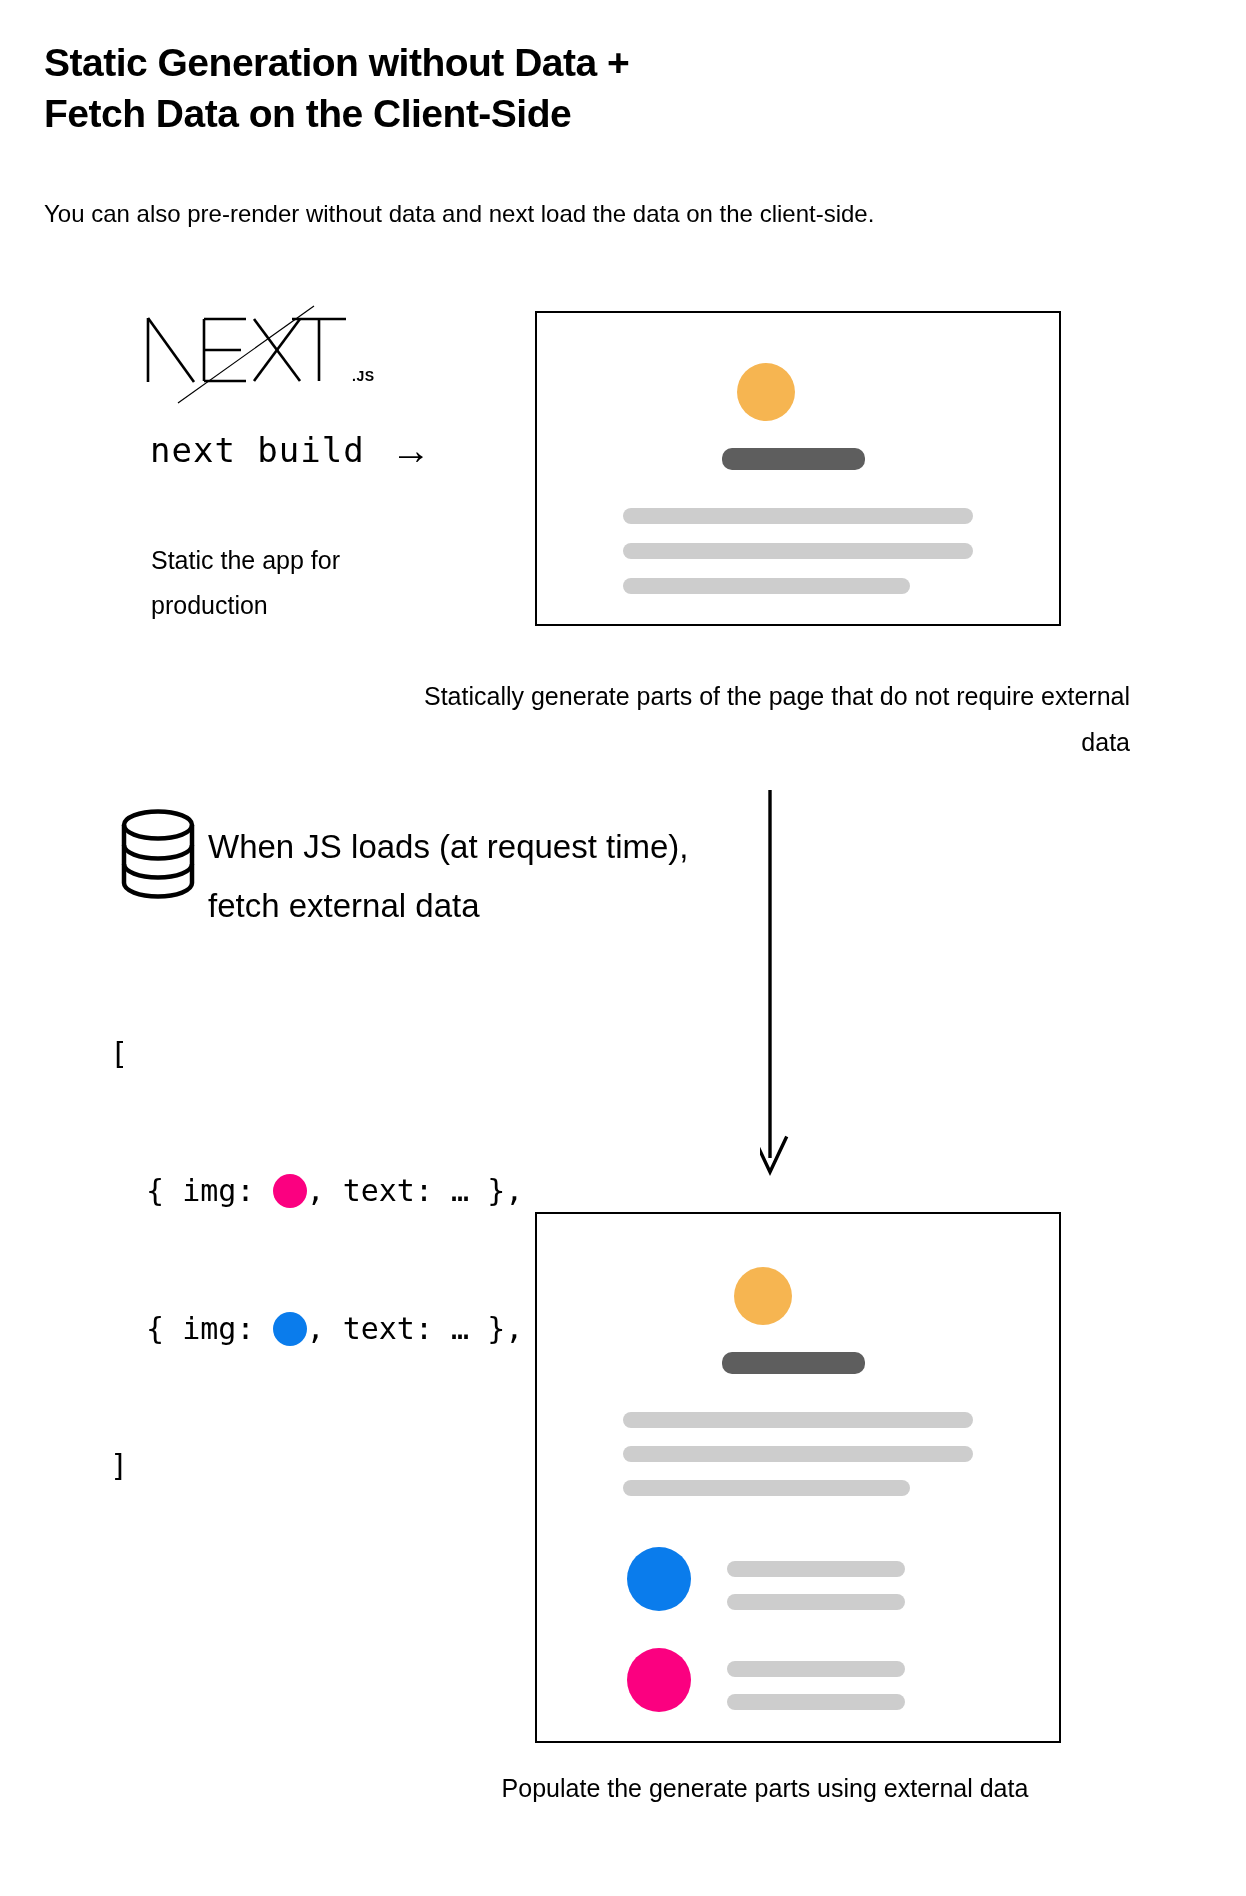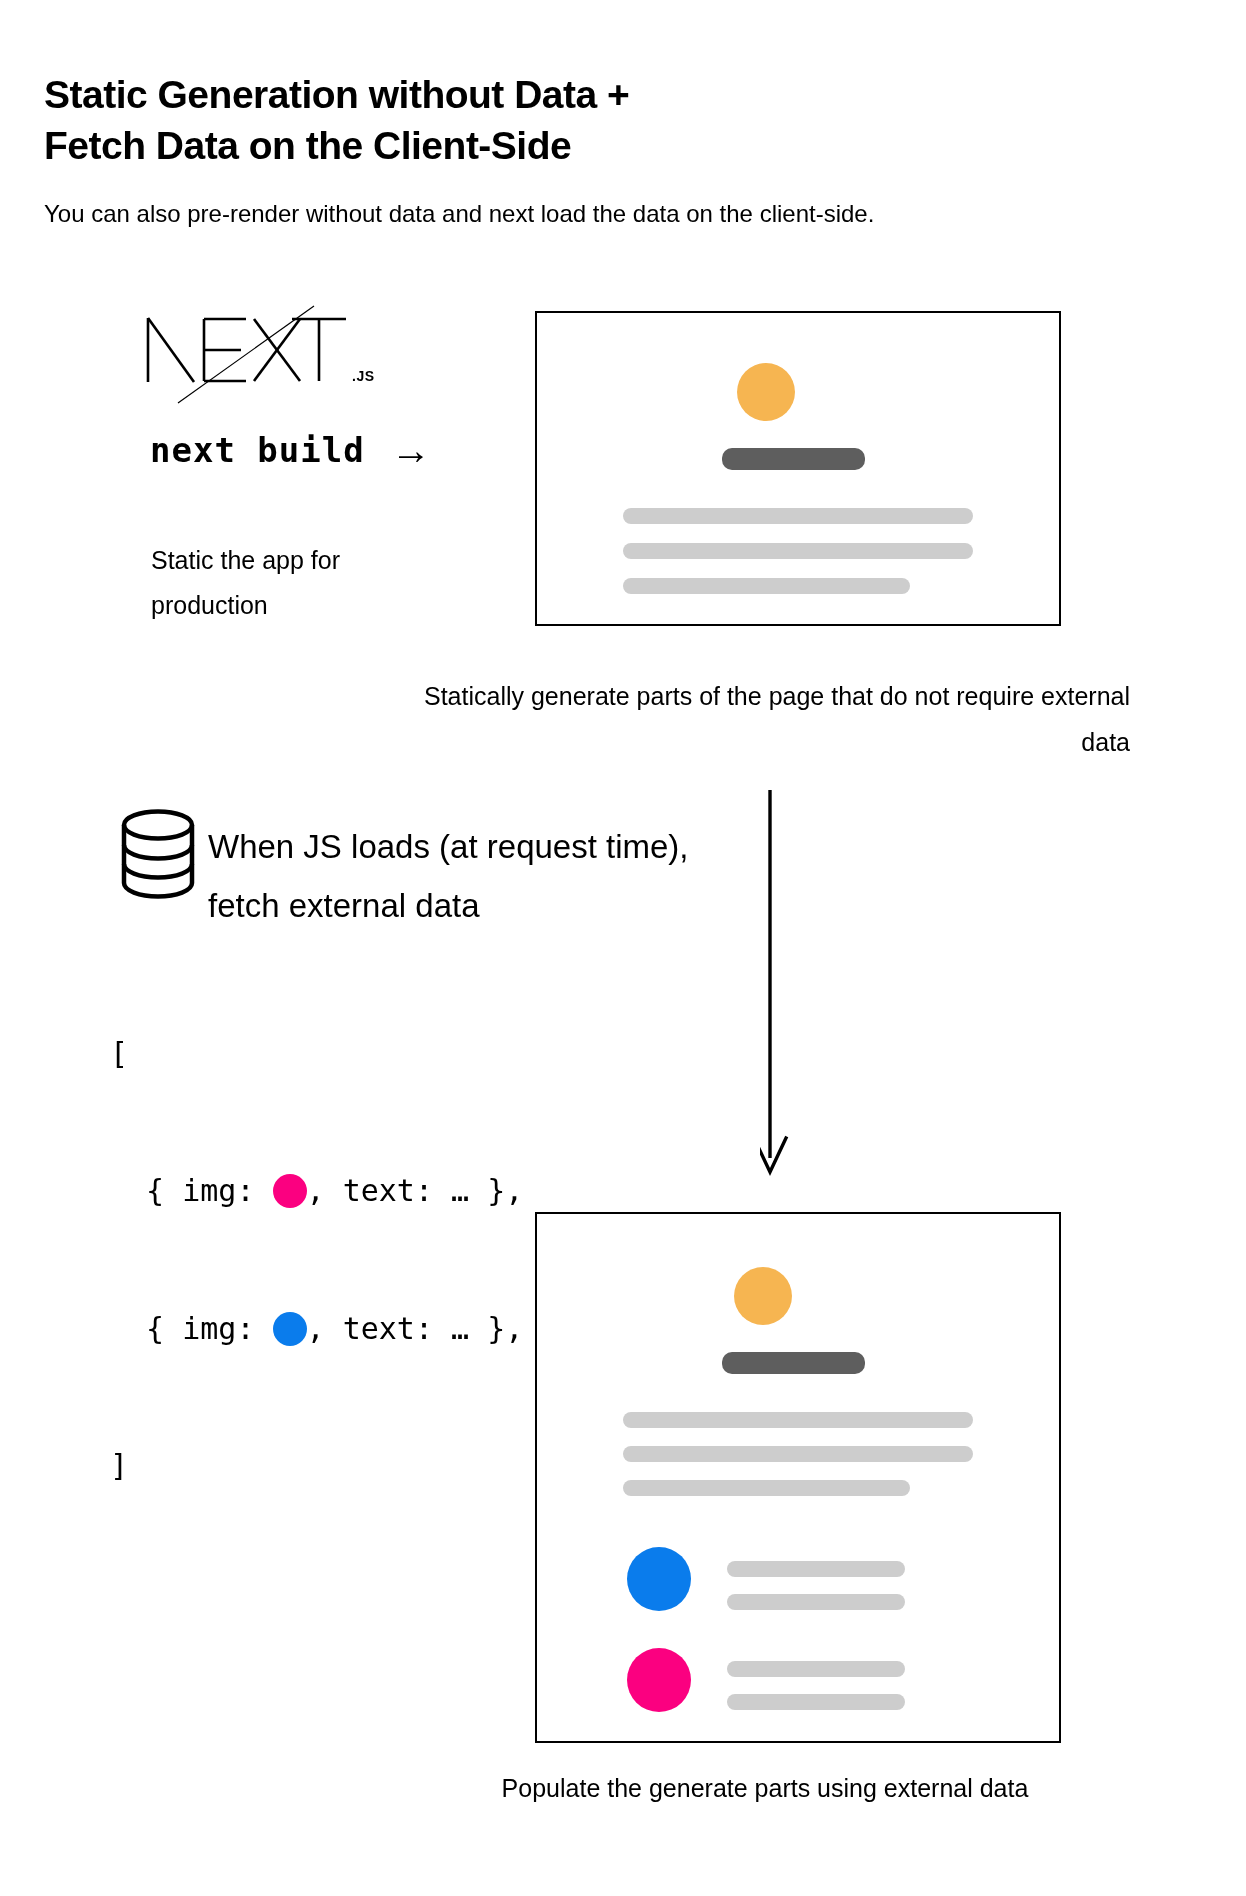--- a/index.html
+++ b/index.html
@@ -28,21 +28,20 @@
     position: absolute;
     left: 44px;
     top: 38px;
     width: 1000px;
     font-size: 39px;
     font-weight: bold;
     line-height: 1.30;
     letter-spacing: -0.5px;
     color: #000;
     white-space: pre-line;
-    margin-top: 32px;
   }
   #page-subtitle {
     position: absolute;
     left: 44px;
     top: 197px;
     width: 1150px;
     font-size: 24px;
     line-height: 1.4;
     color: #000;
   }
@@ -61,21 +60,21 @@
     position: absolute;
     left: 150px;
     top: 430px;
     display: flex;
     align-items: center;
     gap: 26px;
   }
   #next-build-cmd {
     font-family: "DejaVu Sans Mono", "Liberation Mono", monospace;
     font-size: 34px;
-    font-weight: bold;
+    font-weight: normal;
     letter-spacing: 1px;
     color: #000;
     white-space: pre;
   }
   .arrow-right-glyph {
     font-size: 40px;
     line-height: 1;
     color: #000;
     display: block;
   }

